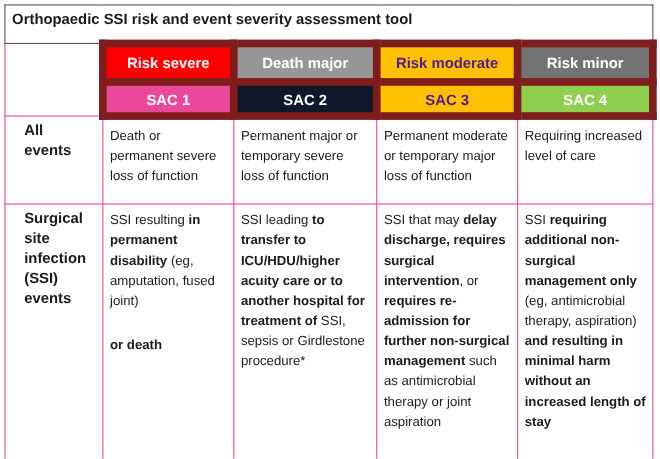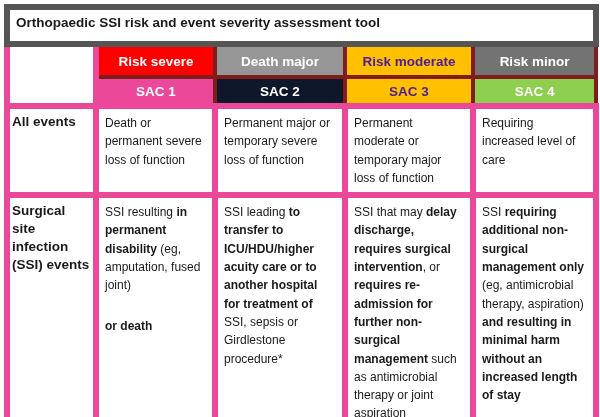--- a/index.html
+++ b/index.html
@@ -1,30 +1,30 @@
 <!DOCTYPE html>
 <html><head>
 <meta charset="utf-8">
 <style>
   html, body { margin: 0; padding: 0; background: #ffffff; }
   body { width: 600px; height: 417px; position: relative; overflow: hidden;
          font-family: "Liberation Sans", sans-serif; color: #1a1a1a; }
   .tool { position: absolute; left: 4px; top: 4px; width: 589px; }
   table { border-collapse: collapse; width: 589px; table-layout: fixed; }
-  td, th { border: 6px solid #ec4899; vertical-align: top; padding: 0; }
+  td, th { border: 1px solid #ec4899; vertical-align: top; padding: 0; }
   .title-cell { height: 26px; font-weight: bold; font-size: 13.5px; padding: 5px 6px 0 6px;
                 text-align: left; border-color: #555; }
   .risk-cell, .sac-cell { text-align: center; font-weight: bold; font-size: 13.5px;
-                          vertical-align: middle; border: 4px solid #7f1d1d; }
+                          vertical-align: middle; border: 7px solid #7f1d1d; }
   .risk-cell { height: 28px; }
   .sac-cell { height: 24px; }
   .white { color: #ffffff; }
   .dark { color: #4c1d95; }
   .blank-head { background: #fff; }
-  .row-label { font-weight: bold; font-size: 13.5px; padding: 4px 2px; line-height: 18px; }
+  .row-label { font-weight: bold; font-size: 13.5px; padding: 4px 17px; line-height: 18px; }
   .cell { font-size: 12px; line-height: 18.3px; padding: 5px 6px; }
   .cell b { font-weight: bold; }
   .gap { margin-top: 22px; display: block; }
   .row-all td { height: 66px; }
   .row-ssi td { height: 236px; }
 </style>
 </head>
 <body>
 
 <div class="tool">

